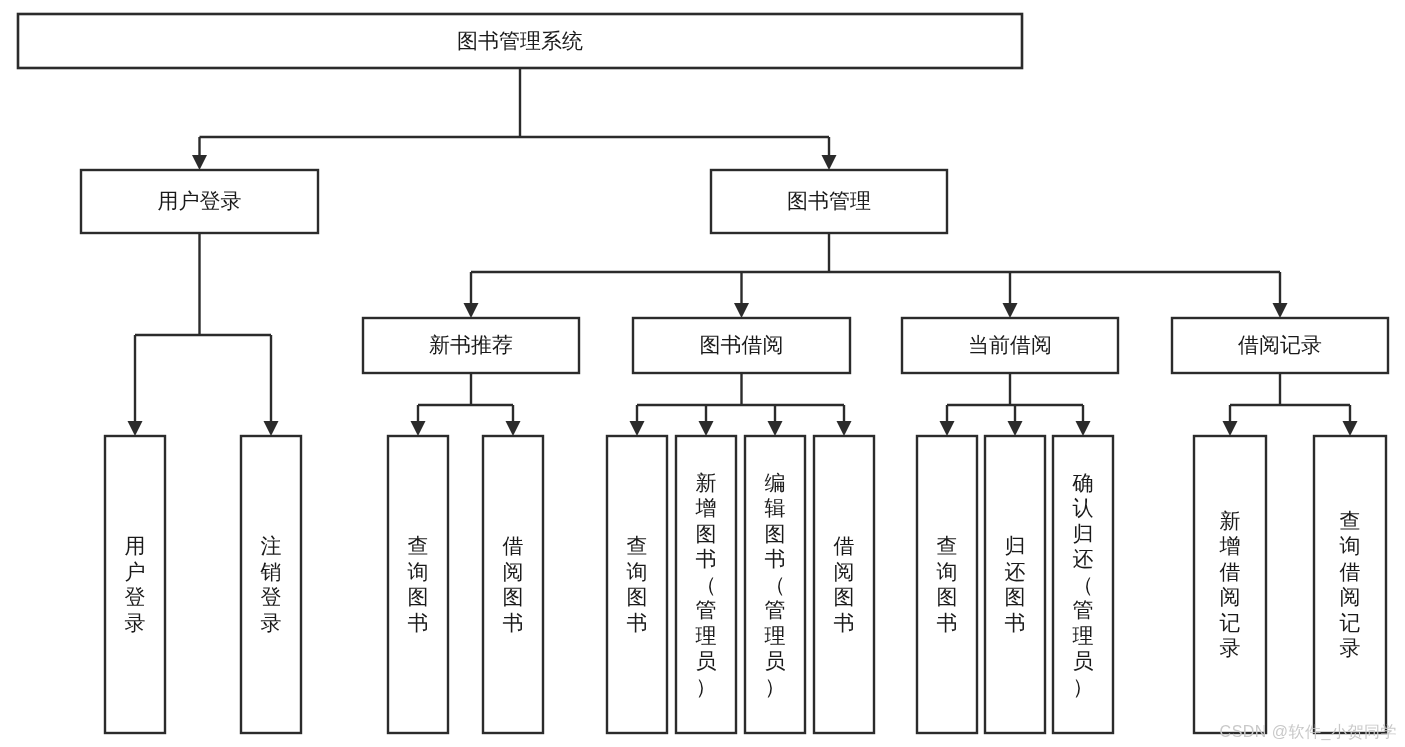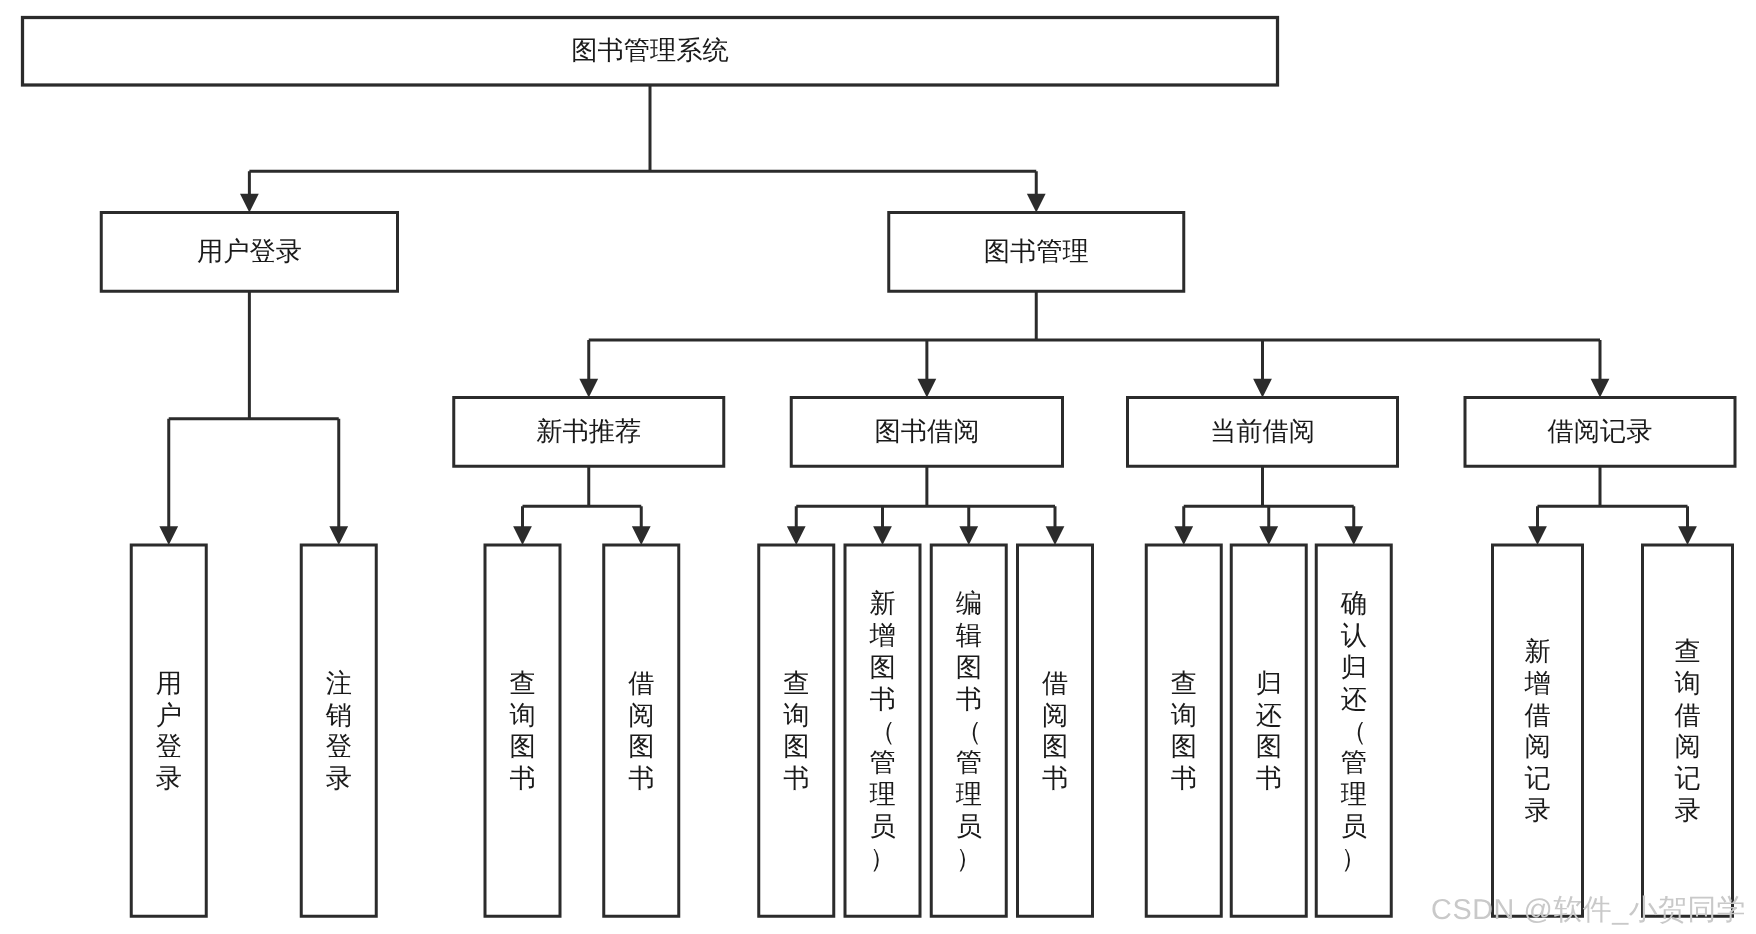--- a/index.html
+++ b/index.html
@@ -57,21 +57,21 @@
     font-family: "Liberation Sans", "DejaVu Sans", sans-serif;
     font-size: 21px;
     fill: #1a1a1a;
     text-anchor: middle;
   }
   .watermark {
     position: absolute;
     right: 8px;
     bottom: 4px;
     font-family: "Liberation Sans", "DejaVu Sans", sans-serif;
-    font-size: 23px;
+    font-size: 16px;
     color: #c9c9c9;
     letter-spacing: 0.5px;
     white-space: nowrap;
     user-select: none;
   }
 </style>
 </head>
 <body>
 
 <div id="diagram-root">

